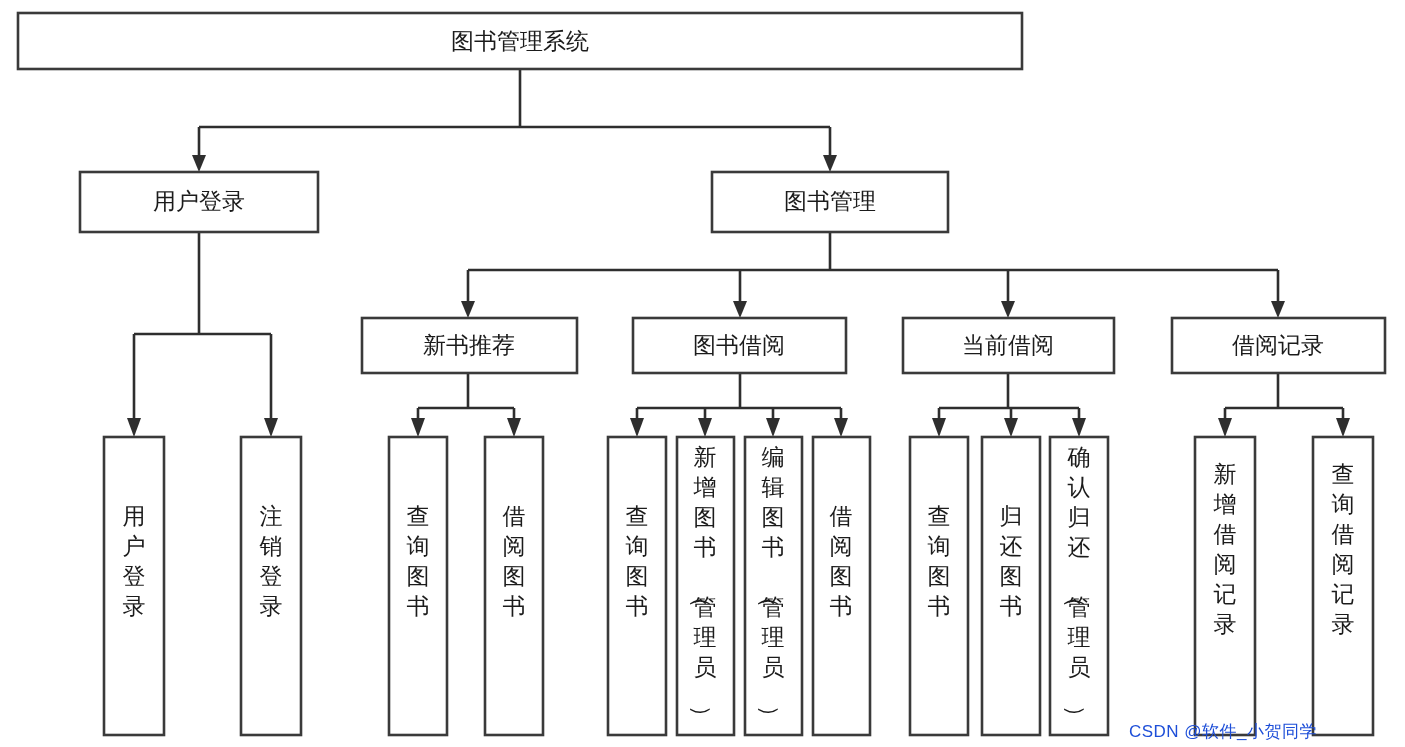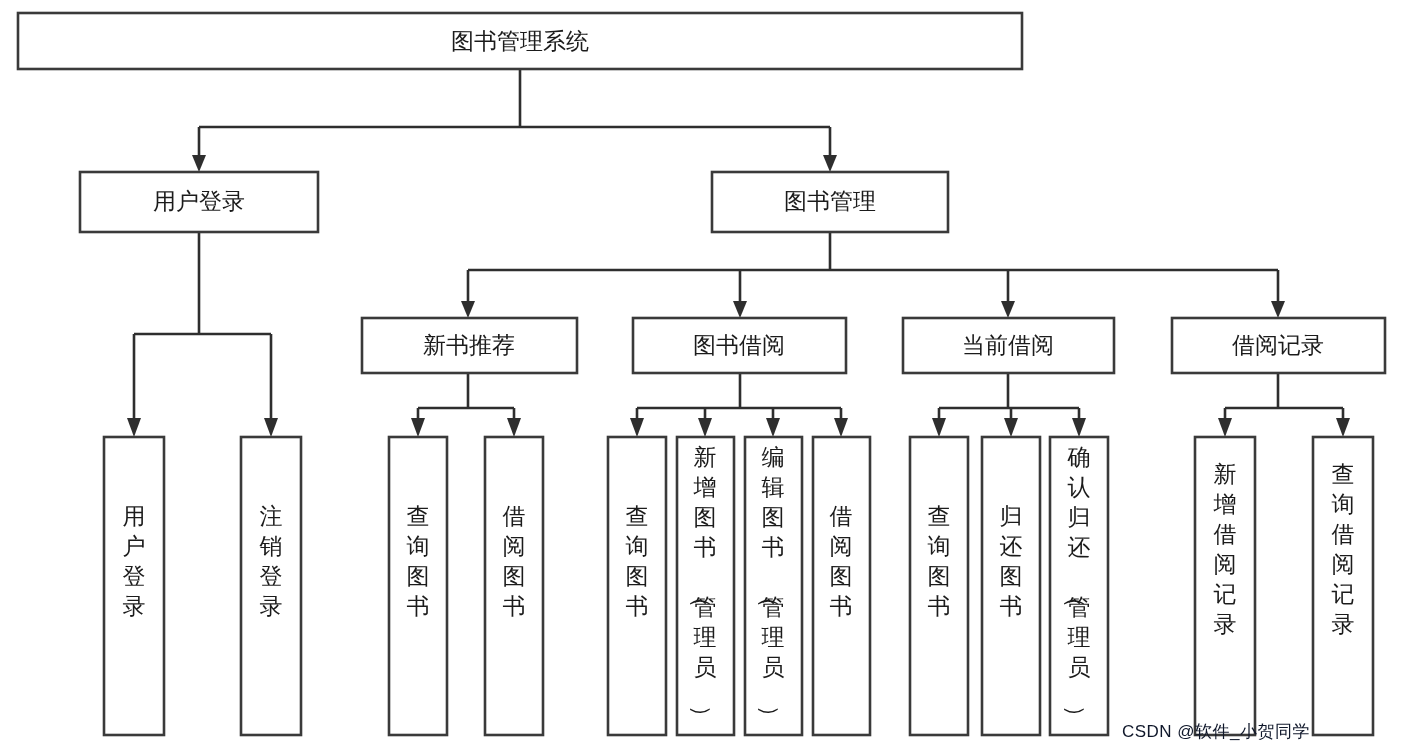--- a/index.html
+++ b/index.html
@@ -50,25 +50,25 @@
     dominant-baseline: middle;
   }
   .node-label-v {
     font-family: "Liberation Sans", "DejaVu Sans", sans-serif;
     font-size: 23px;
     fill: #1b1b1b;
     text-anchor: middle;
   }
   .watermark-text {
     position: absolute;
-    right: 15px;
+    right: 8px;
     bottom: 4px;
     font-family: "Liberation Sans", "DejaVu Sans", sans-serif;
     font-size: 17px;
-    color: #0f172a;
+    color: #1d4ed8;
     white-space: nowrap;
     letter-spacing: 0.5px;
     user-select: none;
     text-align: center;
   }
 </style>
 </head>
 <body>
 
 <div id="diagram-root">

